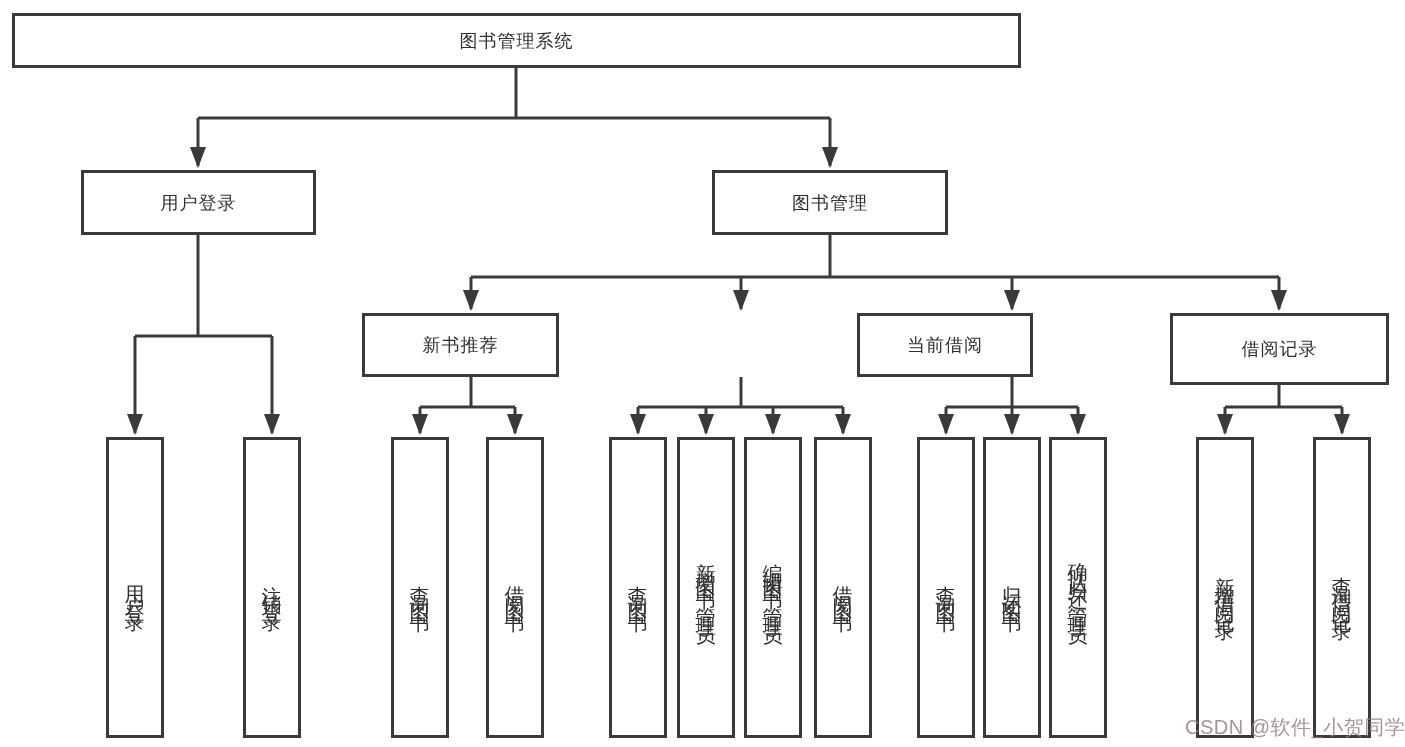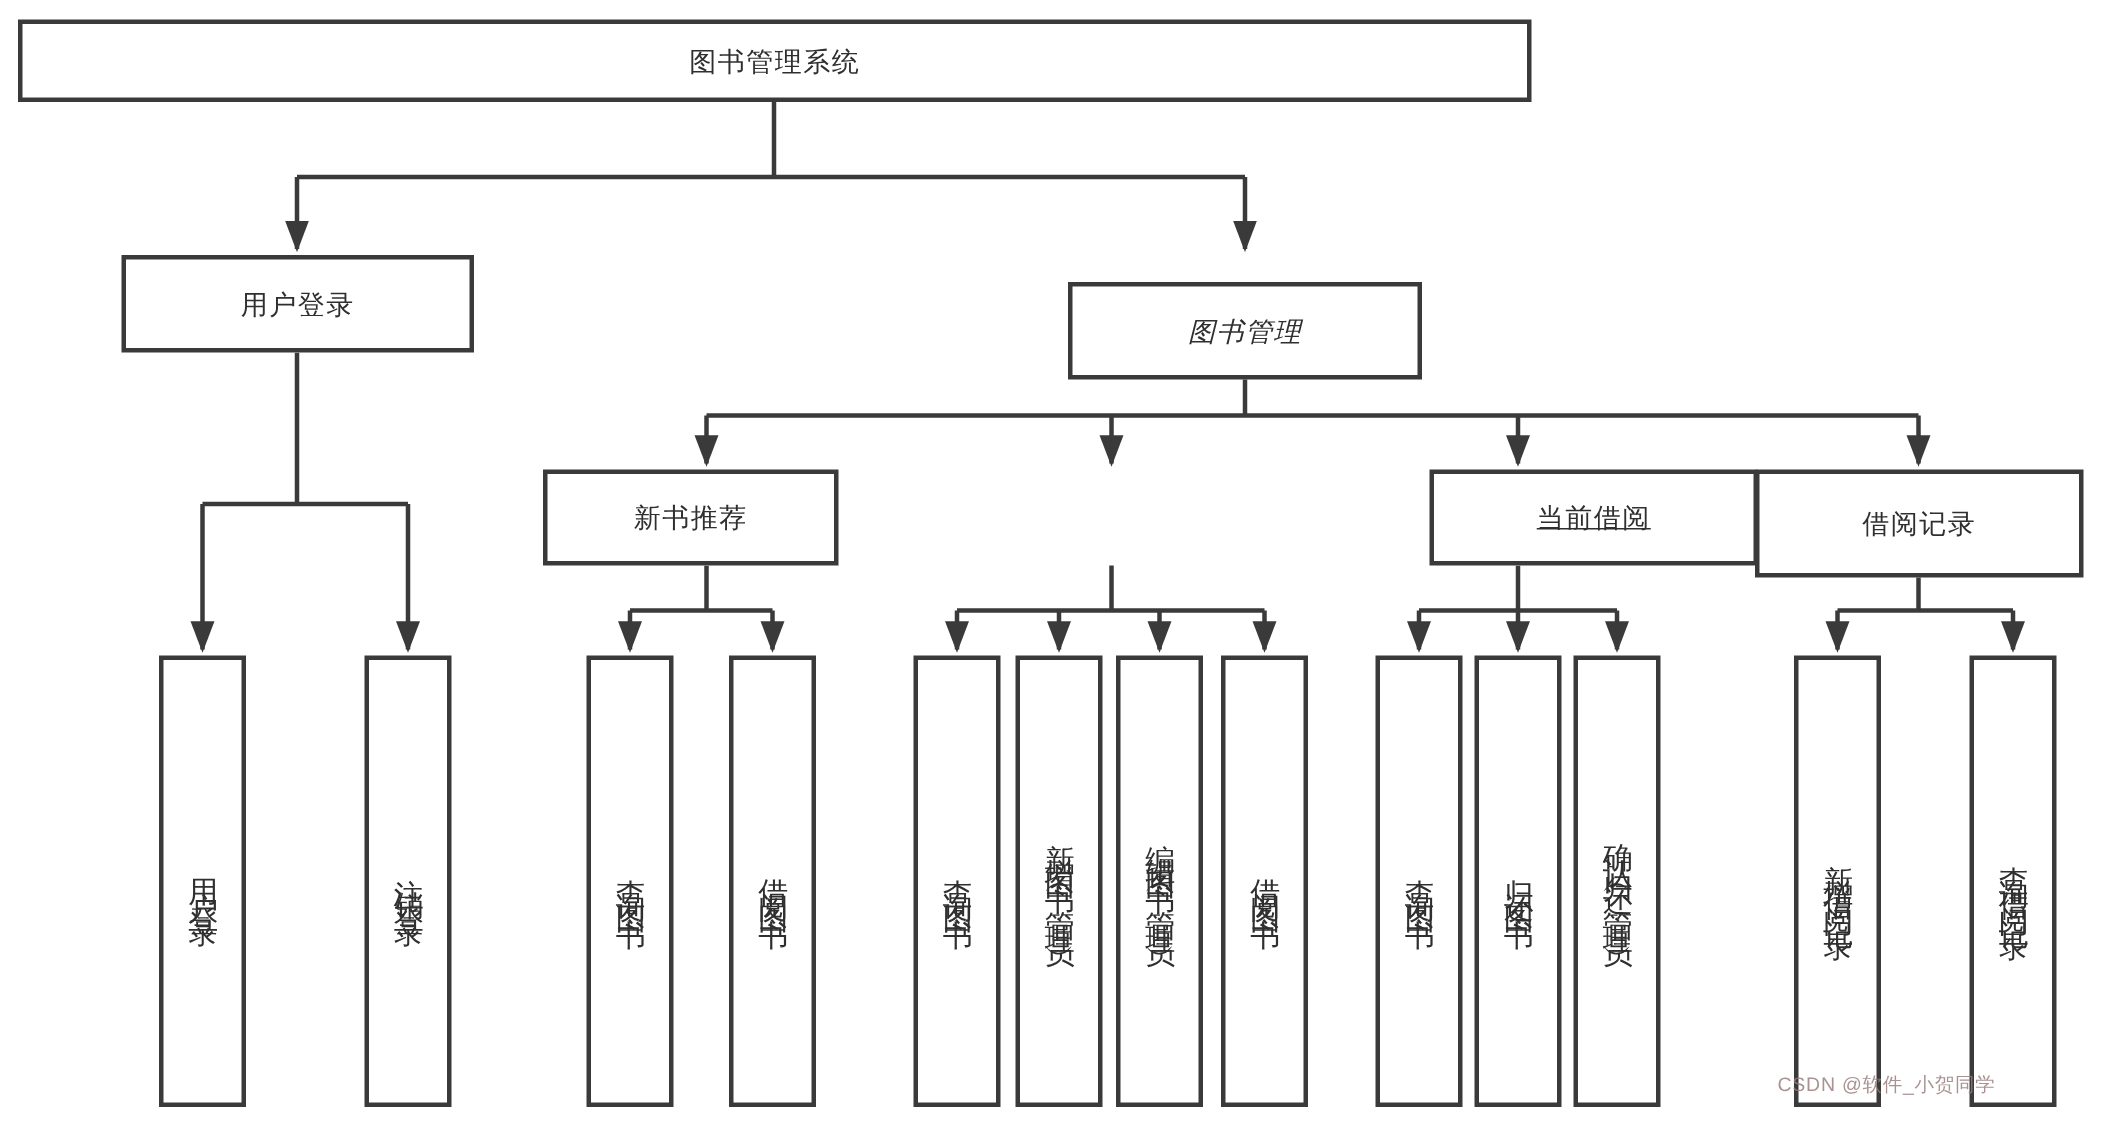--- a/index.html
+++ b/index.html
@@ -27,44 +27,44 @@
     font-size:20px;
     writing-mode:vertical-lr;
     text-orientation:mixed;
     letter-spacing:9px;
     line-height:1;
   }
   
   .n-root{left:12px;top:13px;width:1009px;height:55px;}
   
   .n-user-login-group{left:81px;top:170px;width:235px;height:65px;}
-  .n-book-mgmt{left:712px;top:188px;width:236px;height:65px;font-style:italic;}
+  .n-book-mgmt{left:712px;top:170px;width:236px;height:65px;}
   
   .n-new-book-rec{left:362px;top:313px;width:197px;height:64px;}
   .n-book-borrow{left:632px;top:313px;width:219px;height:64px;}
-  .n-current-borrow{left:953px;top:313px;width:219px;height:64px;text-decoration:underline;}
+  .n-current-borrow{left:857px;top:313px;width:176px;height:64px;}
   .n-borrow-records{left:1170px;top:313px;width:219px;height:72px;}
   
   .leaf{top:437px;height:301px;width:58px;}
   .n-user-login{left:106px;}
   .n-logout{left:243px;}
   .n-nb-query{left:391px;}
   .n-nb-borrow{left:486px;}
   .n-bb-query{left:609px;}
   .n-bb-add{left:677px;}
   .n-bb-edit{left:744px;}
   .n-bb-borrow{left:814px;}
   .n-cb-query{left:917px;}
   .n-cb-return{left:983px;}
   .n-cb-confirm{left:1049px;}
   .n-br-add{left:1196px;}
   .n-br-query{left:1313px;}
   #watermark{
     position:absolute;left:1185px;top:714px;
-    font-size:13px;
+    font-size:20px;
     color:rgba(150,122,122,0.82);
     z-index:10;
     white-space:nowrap;
     letter-spacing:0.5px;
   }
 </style>
 </head>
 <body>
 
 <div id="canvas">

